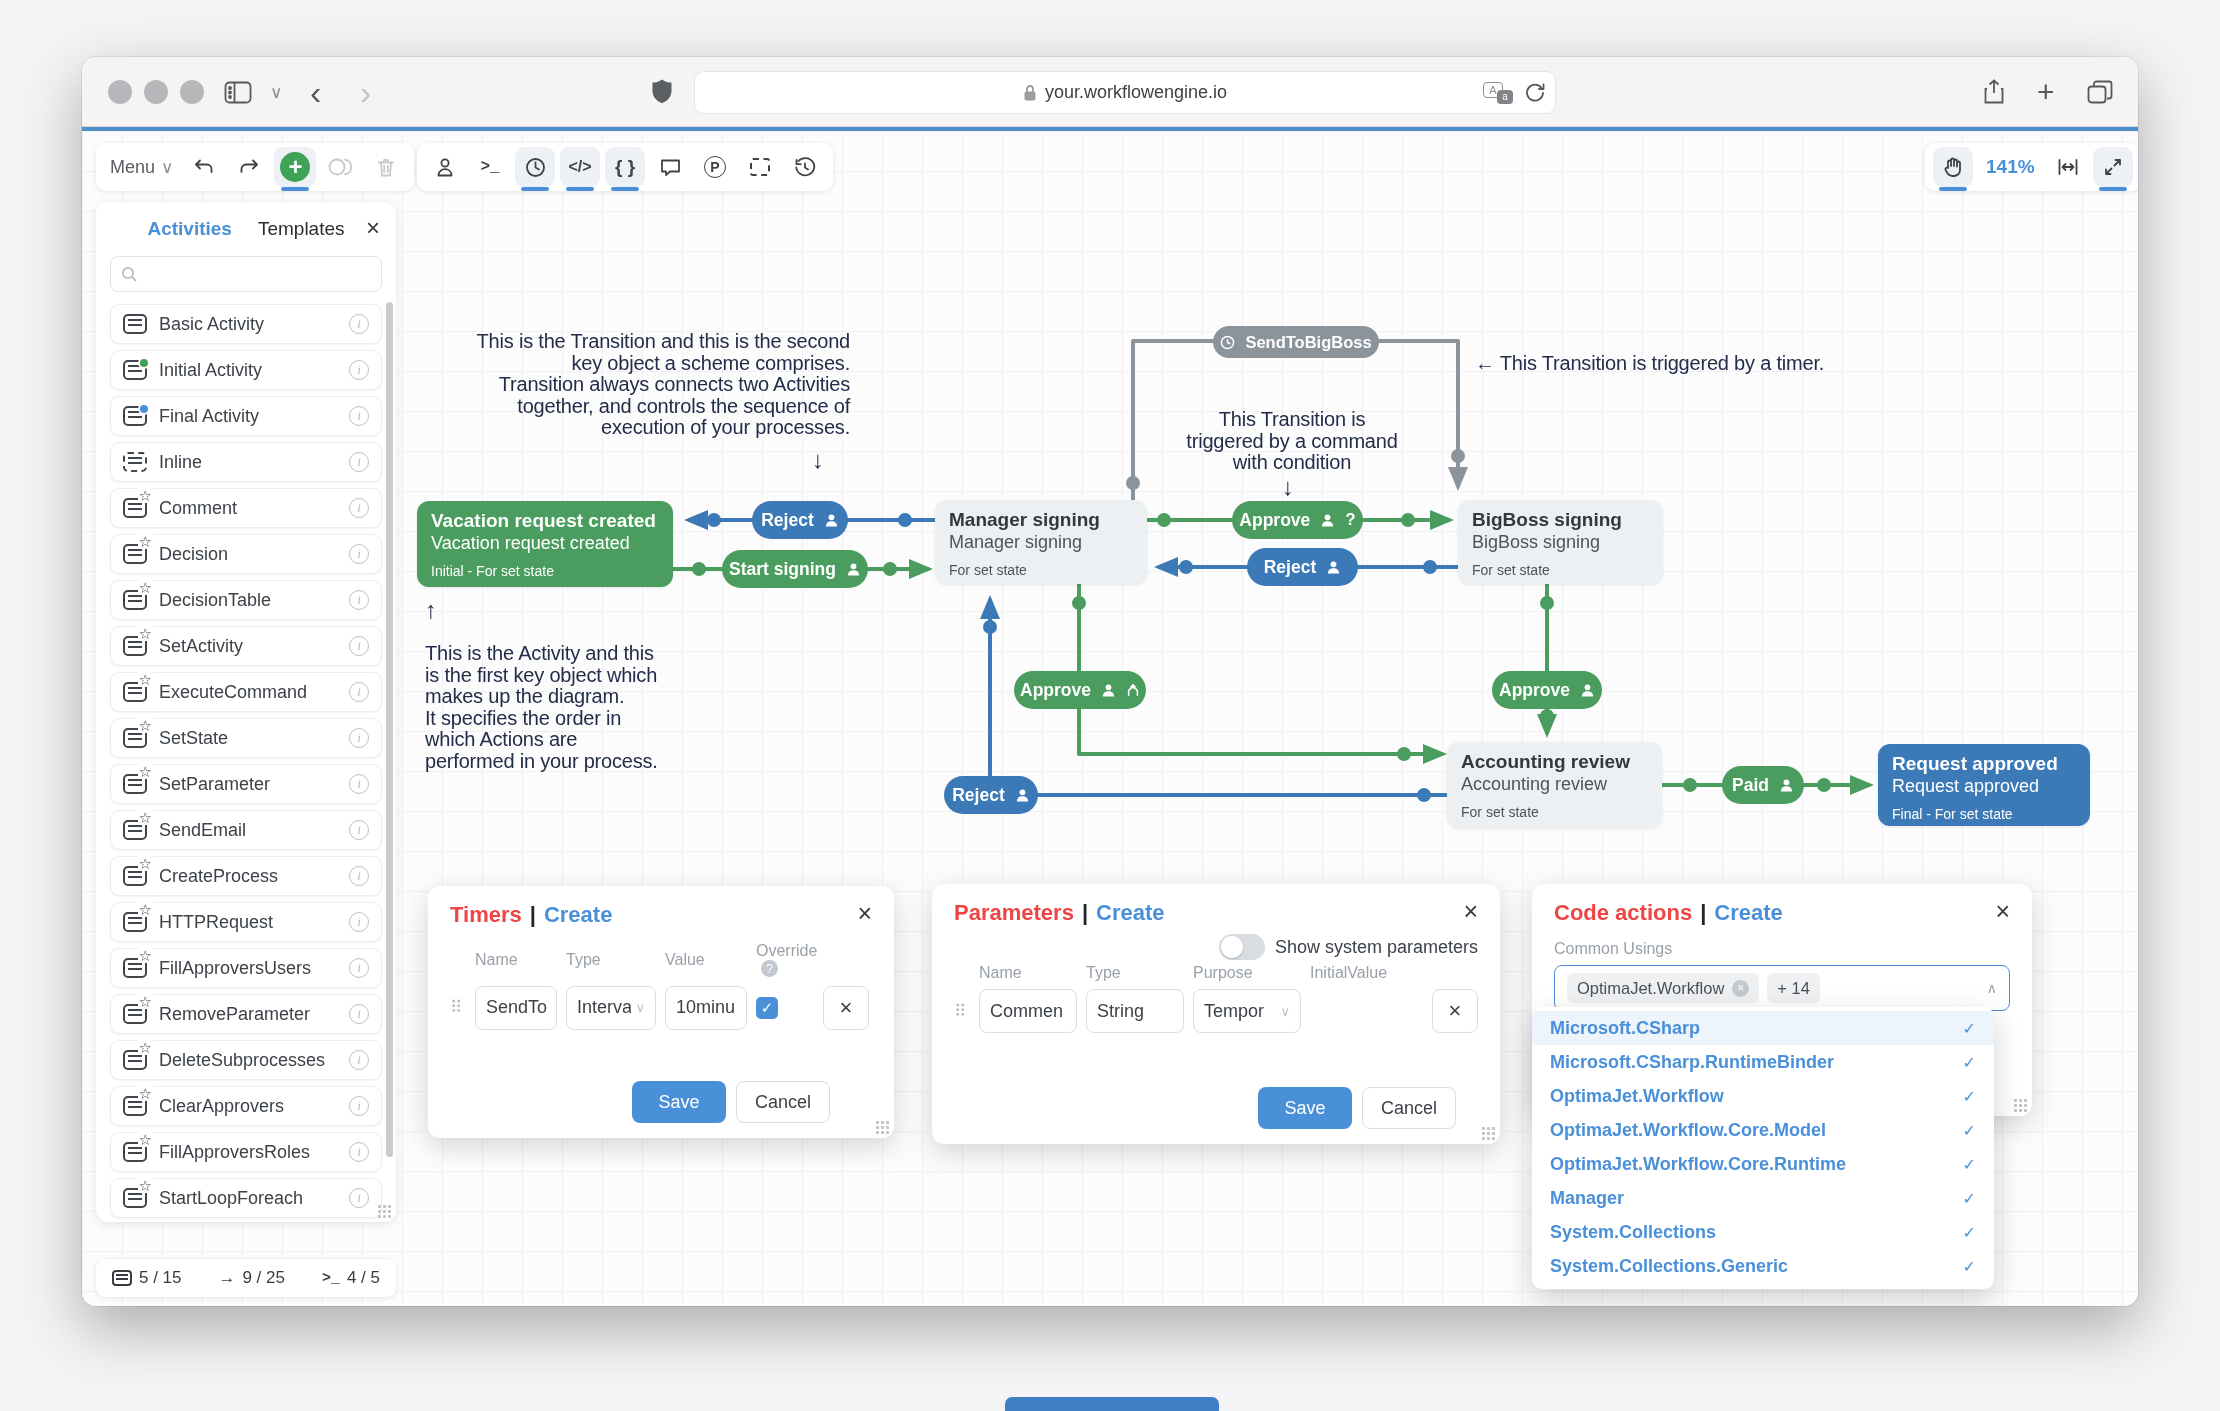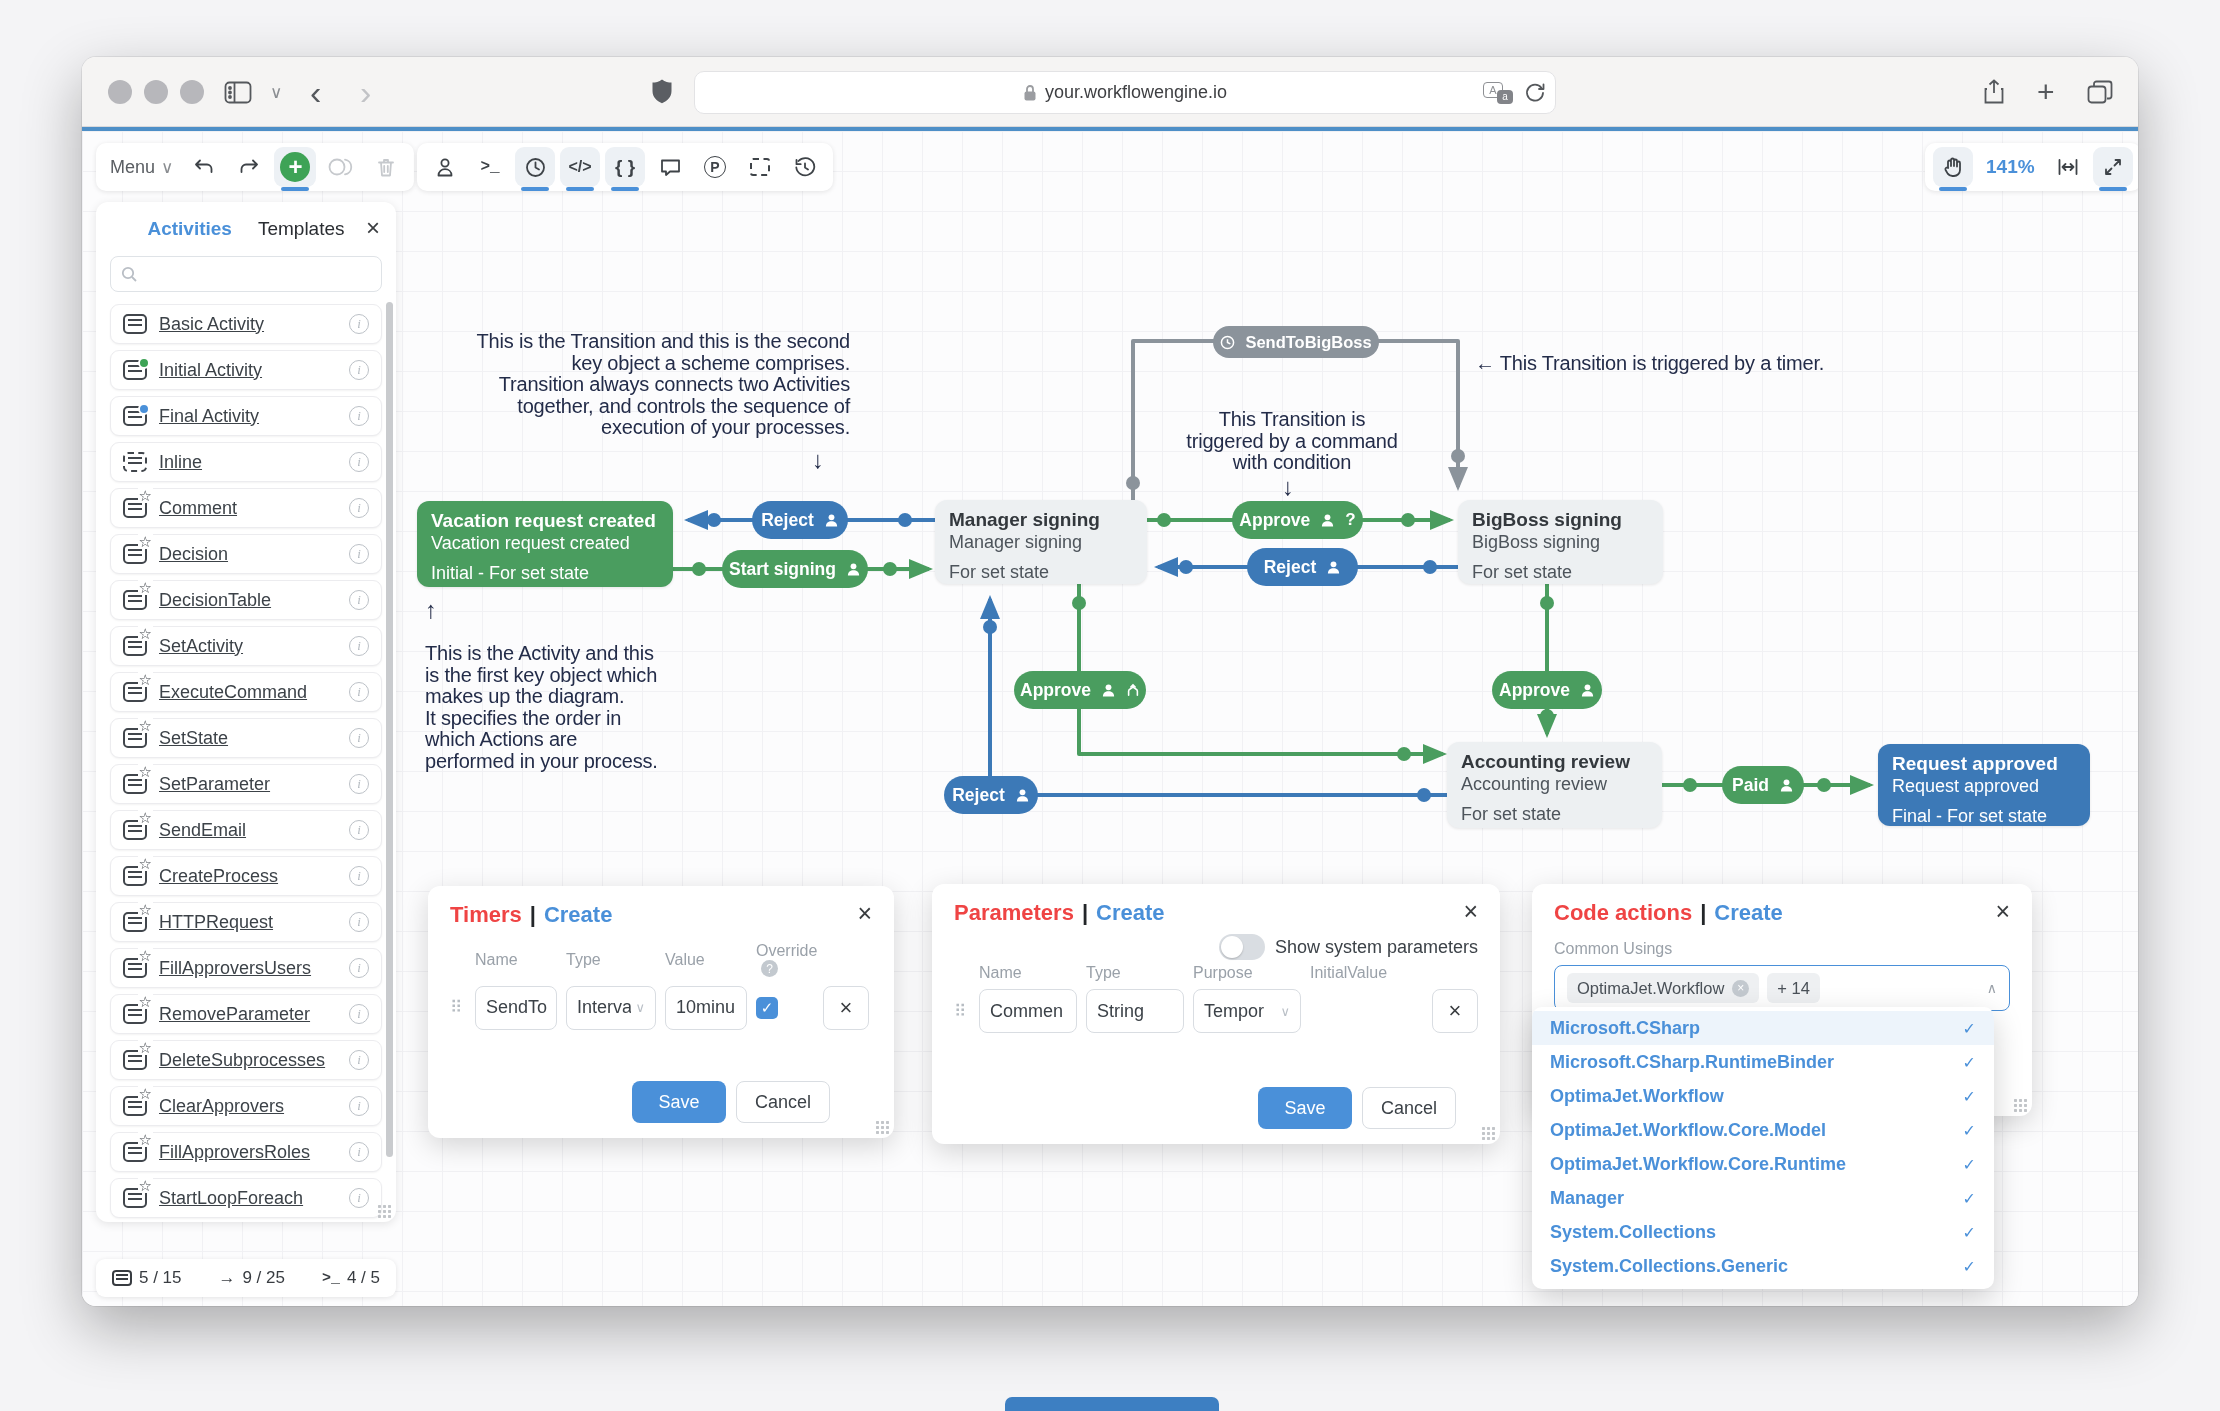--- a/index.html
+++ b/index.html
@@ -49,21 +49,21 @@
   
   .sidebar { position:absolute; left:14px; top:71px; width:300px; height:1020px; background:#fff; border-radius:12px; box-shadow:0 2px 10px rgba(0,0,0,.1); z-index:5; overflow:hidden; }
   .sb-tabs { display:flex; align-items:center; justify-content:center; gap:26px; padding:16px 0 6px; position:relative; font-size:19px; }
   .sb-tab-active { color:#4a90d9; font-weight:bold; }
   .sb-tab { color:#2b2e33; }
   .sb-close { position:absolute; right:16px; top:12px; font-size:24px; color:#3a3d40; }
   .sb-search { margin:10px 14px 12px; height:36px; border:1px solid #dfe3e7; border-radius:8px; display:flex; align-items:center; padding:0 10px; gap:6px; }
   .sb-search svg { stroke:#b9bec5; fill:none; stroke-width:1.8; }
   .s-list { padding:0 14px; }
   .s-item { height:40px; margin-bottom:6px; background:#fff; border:1px solid #ececef; border-radius:9px; box-shadow:0 1px 2px rgba(0,0,0,.05); display:flex; align-items:center; padding:0 12px; gap:12px; }
-  .s-label { flex:1; font-size:18px; color:#3c4248; white-space:nowrap; overflow:hidden;text-decoration:underline; }
+  .s-label { flex:1; font-size:18px; color:#3c4248; white-space:nowrap; overflow:hidden; }
   .info { width:20px; height:20px; border:1.5px solid #bcc1c7; border-radius:50%; color:#b4bac0; flex:none; display:flex; align-items:center; justify-content:center; font-size:13px; font-family:"Liberation Serif",serif; font-style:italic; }
   .info::after { content:"i"; }
   .ic { width:24px; height:20px; border:2px solid #41464c; border-radius:5px; position:relative; flex:none; }
   .ic::before { content:""; position:absolute; left:3px; right:3px; top:3px; height:2px; background:#41464c; box-shadow:0 5px 0 #41464c; }
   .ic-initial::after, .ic-final::after { content:""; position:absolute; right:-5px; top:-5px; width:8px; height:8px; border-radius:50%; border:2px solid #fff; }
   .ic-initial::after { background:#3ea356; }
   .ic-final::after { background:#4a90d9; }
   .ic-inline { border-style:dashed; }
   .ic-action::after { content:"☆"; position:absolute; right:-8px; top:-12px; font-size:15px; line-height:1; color:#41464c; background:#fff; padding:0 1px; }
   .sb-scroll { position:absolute; right:3px; top:100px; width:7px; height:855px; border-radius:4px; background:#c9cbce; }
@@ -74,21 +74,21 @@
   .st-group { display:flex; align-items:center; gap:7px; }
   .st-ic { width:20px; height:16px; border:2px solid #383c41; border-radius:4px; position:relative; }
   .st-ic::before { content:""; position:absolute; left:2px; right:2px; top:2px; height:2px; background:#383c41; box-shadow:0 4px 0 #383c41; }
   .st-glyph { font-weight:bold; font-size:17px; }
 
   
   .layer { position:absolute; left:0; top:0; z-index:2; }
   .node { position:absolute; border-radius:12px; padding:9px 14px; z-index:3; box-shadow:0 1px 3px rgba(0,0,0,.09); }
   .node .t { font-size:19px; font-weight:bold; }
   .node .s { font-size:18px; margin-top:1px; }
-  .node .st { font-size:18px; margin-top:9px; }
+  .node .st { font-size:14px; margin-top:9px; }
   .node-green { background:#4a9d5f; color:#fff; }
   .node-gray { background:#edf0f2; }
   .node-gray .t { color:#33383d; }
   .node-gray .s, .node-gray .st { color:#4d545b; }
   .node-blue { background:#3c79b7; color:#fff; }
   .pill { position:absolute; border-radius:19px; color:#fff; font-weight:bold; font-size:17.5px; display:flex; align-items:center; justify-content:center; gap:10px; z-index:4; }
   .pill svg { fill:#fff; stroke:none; }
   .pill-green { background:#4a9d5f; }
   .pill-blue { background:#3c79b7; }
   .pill-gray { background:#8b939b; font-size:16.5px; }

